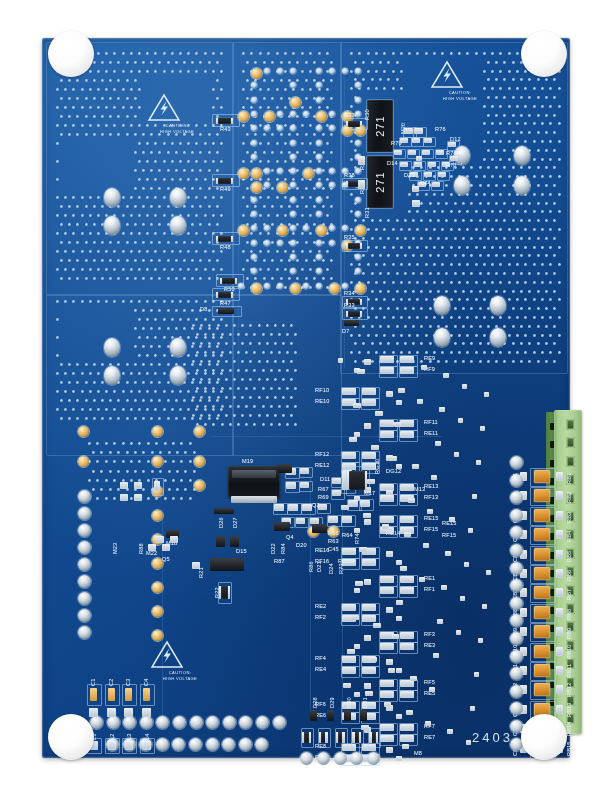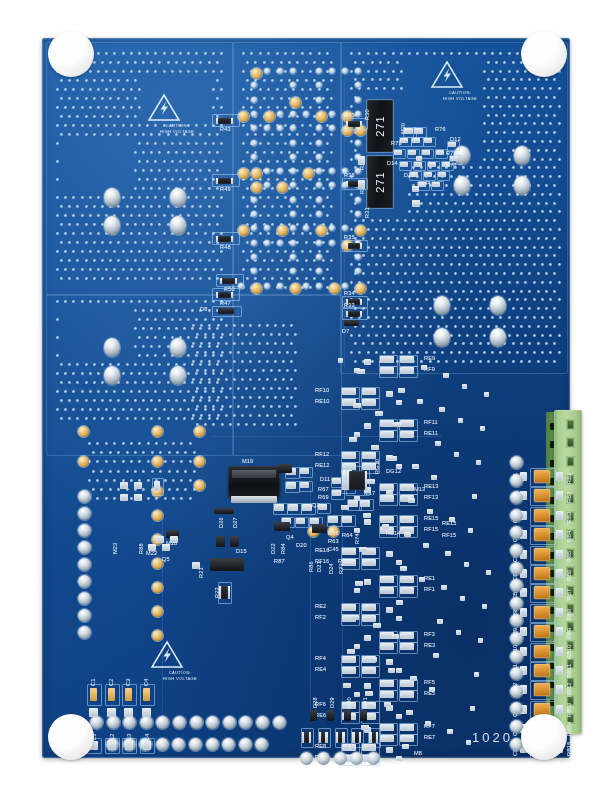--- a/index.html
+++ b/index.html
@@ -207,21 +207,21 @@
         <div class="tb-screw" style="left: 12px; top: 174.6px;"></div>
         <div class="tb-screw" style="left: 12px; top: 193px;"></div>
         <div class="tb-screw" style="left: 12px; top: 211.4px;"></div>
         <div class="tb-screw" style="left: 12px; top: 229.8px;"></div>
         <div class="tb-screw" style="left: 12px; top: 248.2px;"></div>
         <div class="tb-screw" style="left: 12px; top: 266.6px;"></div>
         <div class="tb-screw" style="left: 12px; top: 285px;"></div>
         <div class="tb-screw" style="left: 12px; top: 303.4px;"></div>
       </div>
 
-    <div class="datecode" style="left:430px;top:692px;">1020</div>
+    <div class="datecode" style="left:430px;top:692px;">2403</div>
   <div class="via sm" style="left: 14px; top: 14px;"></div>
       <div class="via sm" style="left: 22.2px; top: 14px;"></div>
       <div class="via sm" style="left: 30.4px; top: 14px;"></div>
       <div class="via sm" style="left: 38.6px; top: 14px;"></div>
       <div class="via sm" style="left: 46.8px; top: 14px;"></div>
       <div class="via sm" style="left: 55px; top: 14px;"></div>
       <div class="via sm" style="left: 63.2px; top: 14px;"></div>
       <div class="via sm" style="left: 71.4px; top: 14px;"></div>
       <div class="via sm" style="left: 79.6px; top: 14px;"></div>
       <div class="via sm" style="left: 87.8px; top: 14px;"></div>

